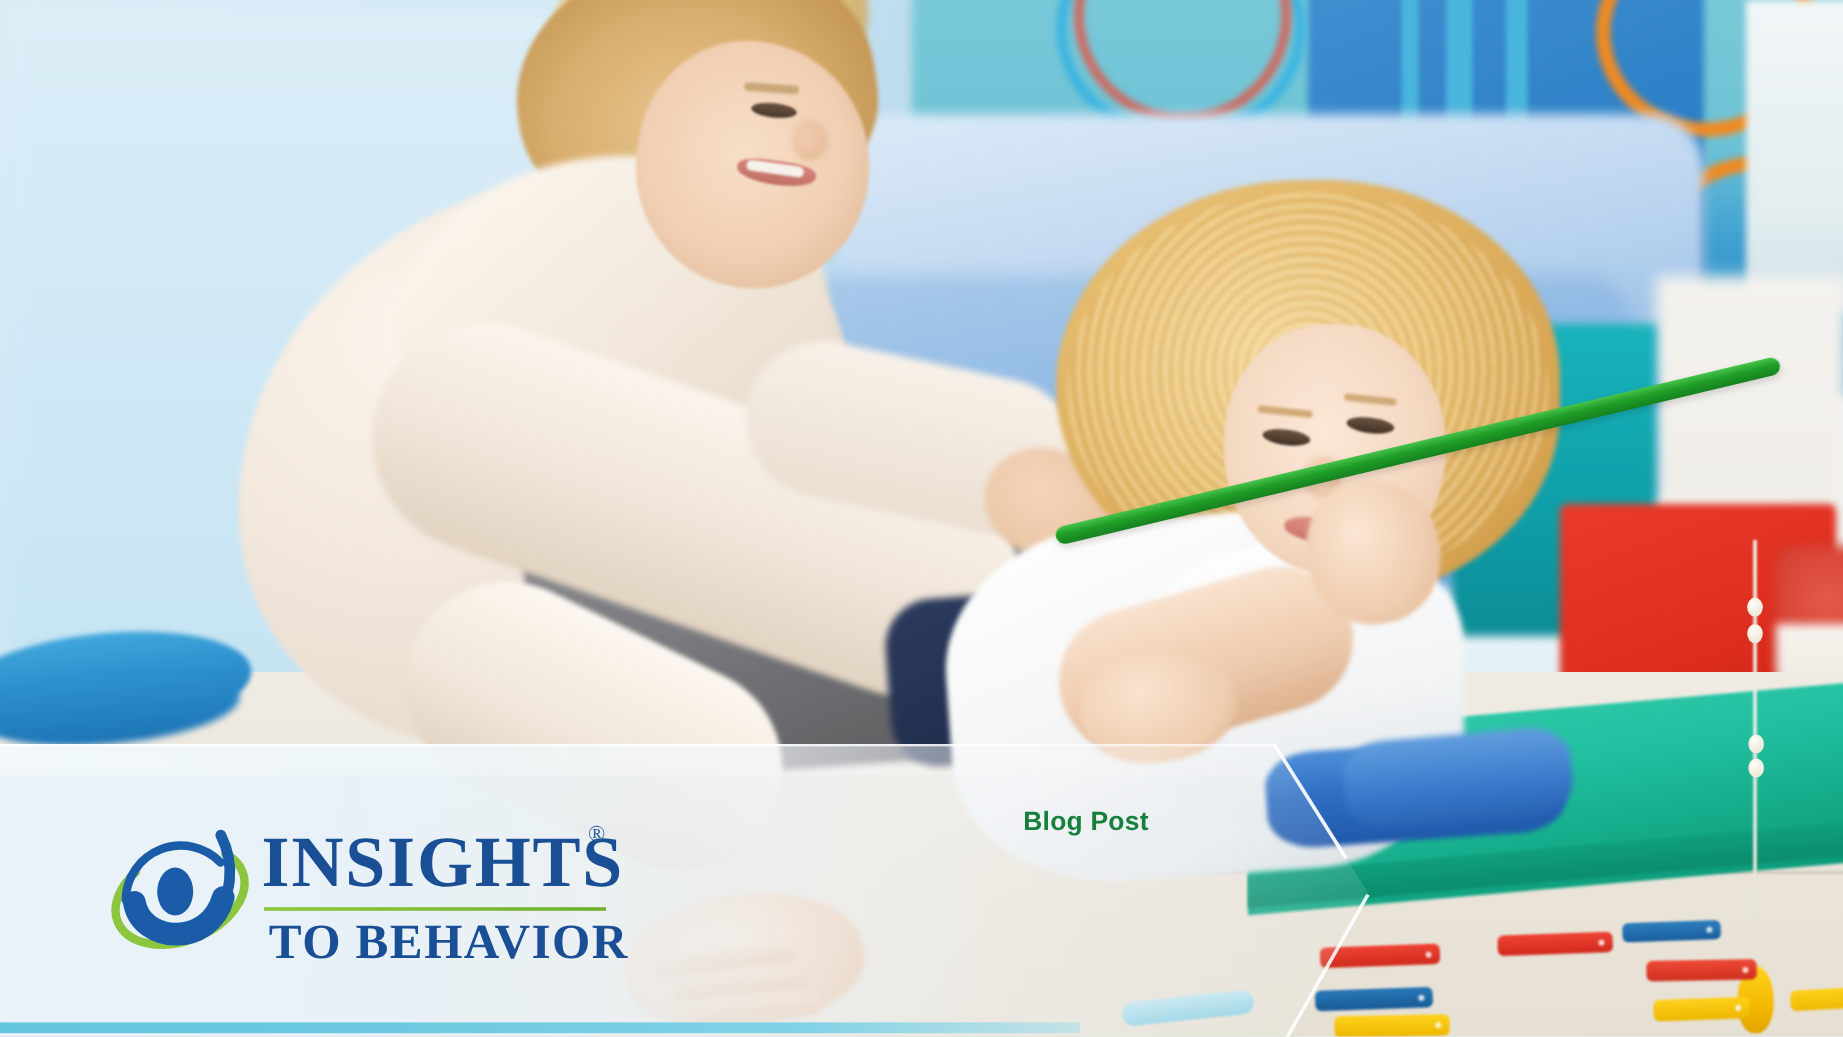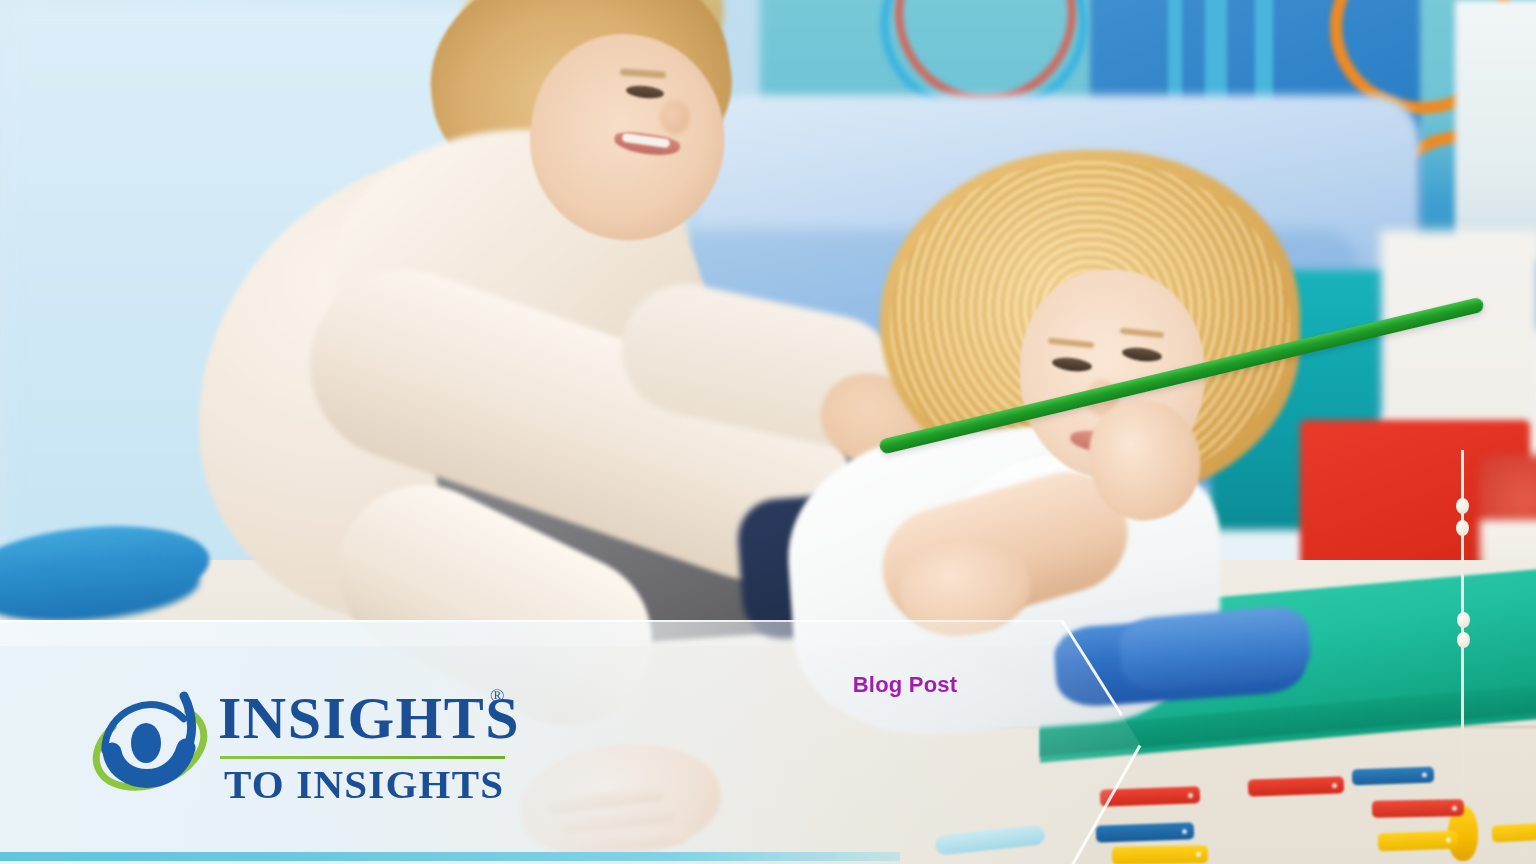--- a/index.html
+++ b/index.html
@@ -447,21 +447,21 @@
     font-family:"Liberation Serif",serif;
     font-size:41px;font-weight:700;letter-spacing:1.2px;
     color:#1a4f95;line-height:1;
     position:absolute;left:6px;top:82px;white-space:nowrap;
   }
 
   
   .ov-kicker{
     position:absolute;left:760px;top:672px;width:290px;
     text-align:center;
-    font-size:22px;font-weight:700;color:#a21caf;
+    font-size:22px;font-weight:700;color:#15803d;
     font-family:"Liberation Sans",sans-serif;
     letter-spacing:.2px;
   }
   .ov-title{
     position:absolute;left:560px;top:725px;width:580px;
     text-align:center;
     font-size:25px;font-weight:400;color:#232323;
     line-height:1.62;
     font-family:"Liberation Sans",sans-serif;
   }
@@ -606,19 +606,19 @@
         <path d="M24 66 C30 100 86 104 98 62" fill="none" stroke="#1a5ca8" stroke-width="19" stroke-linecap="round"></path>
 
         <ellipse cx="58" cy="57" rx="15" ry="20" fill="#1a5ca8"></ellipse>
       </svg>
     </div>
 
     <div class="logo-text">
       <div class="logo-insights">INSIGHTS</div>
       <div class="logo-reg">®</div>
       <div class="logo-rule"></div>
-      <div class="logo-tb">TO INSIGHTS</div>
+      <div class="logo-tb">TO BEHAVIOR</div>
     </div>
   </div>
 
   <div class="ov-kicker">Blog Post</div>
 
 </div>
 
 </body></html>

